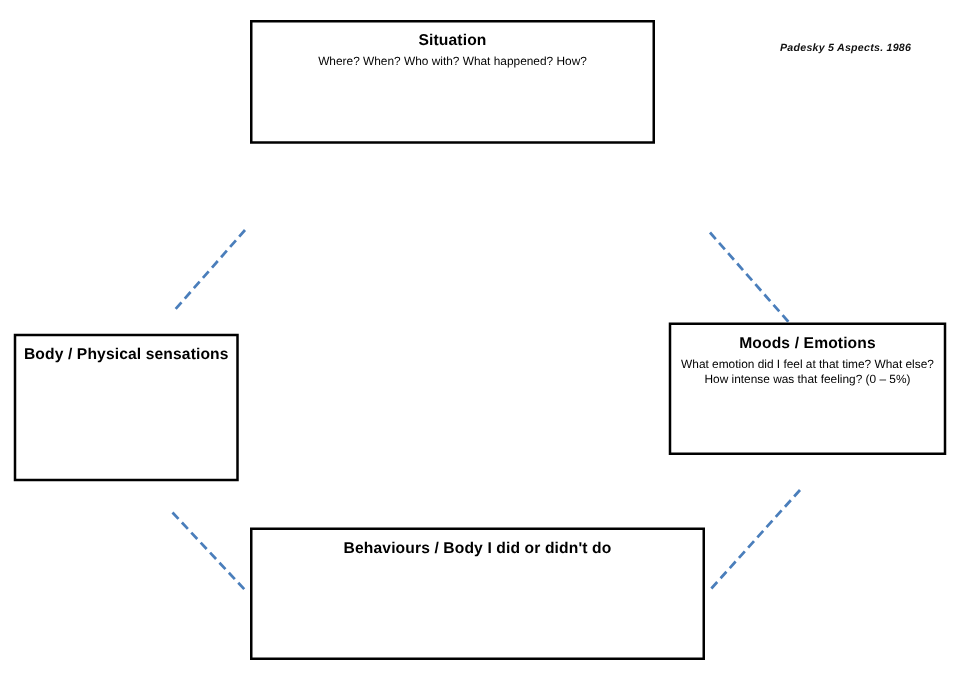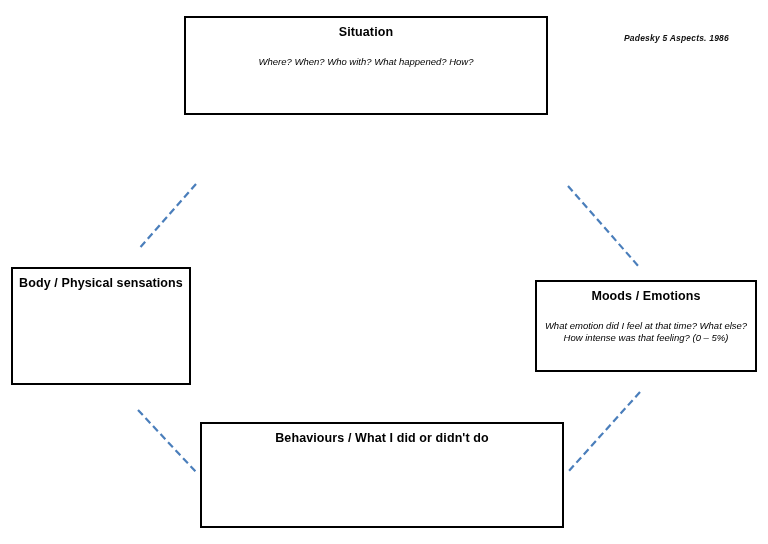--- a/index.html
+++ b/index.html
@@ -47,49 +47,48 @@
     font-weight: bold;
     line-height: 15px;
     letter-spacing: 0.1px;
     margin: 0 0 2px 0;
   }
 
   .box-prompt {
     font-size: 9.5px;
     font-weight: normal;
     line-height: 12px;
-    margin: 16px auto;
+    margin: 4px auto;
     padding: 0 10px;
-    font-style: italic;
   }
 
   
   .box-situation {
-    left: 184px;
+    left: 200px;
     top: 16px;
-    width: 364px;
+    width: 324px;
     height: 99px;
   }
   .box-thoughts {
     left: 200px;
     top: 130px;
     width: 364px;
     height: 105px;
   }
   .box-body {
     left: 11px;
     top: 267px;
     width: 180px;
     height: 118px;
   }
   .box-moods {
     left: 535px;
-    top: 280px;
+    top: 258px;
     width: 222px;
-    height: 92px;
+    height: 106px;
   }
   .box-behaviours {
     left: 200px;
     top: 422px;
     width: 364px;
     height: 106px;
   }
 
   .box-body .box-prompt,
   .box-moods .box-prompt {
@@ -131,16 +130,16 @@
   <div class="box box-body">
     <div class="box-title">Body / Physical sensations</div>
   </div>
 
   <div class="box box-moods">
     <div class="box-title">Moods / Emotions</div>
     <div class="box-prompt">What emotion did I feel at that time? What else? How intense was that feeling? (0 – 5%)</div>
   </div>
 
   <div class="box box-behaviours">
-    <div class="box-title">Behaviours / What I did or didn't do</div>
+    <div class="box-title">Behaviours / Body I did or didn't do</div>
   </div>
 
 </div>
 
 </body></html>

